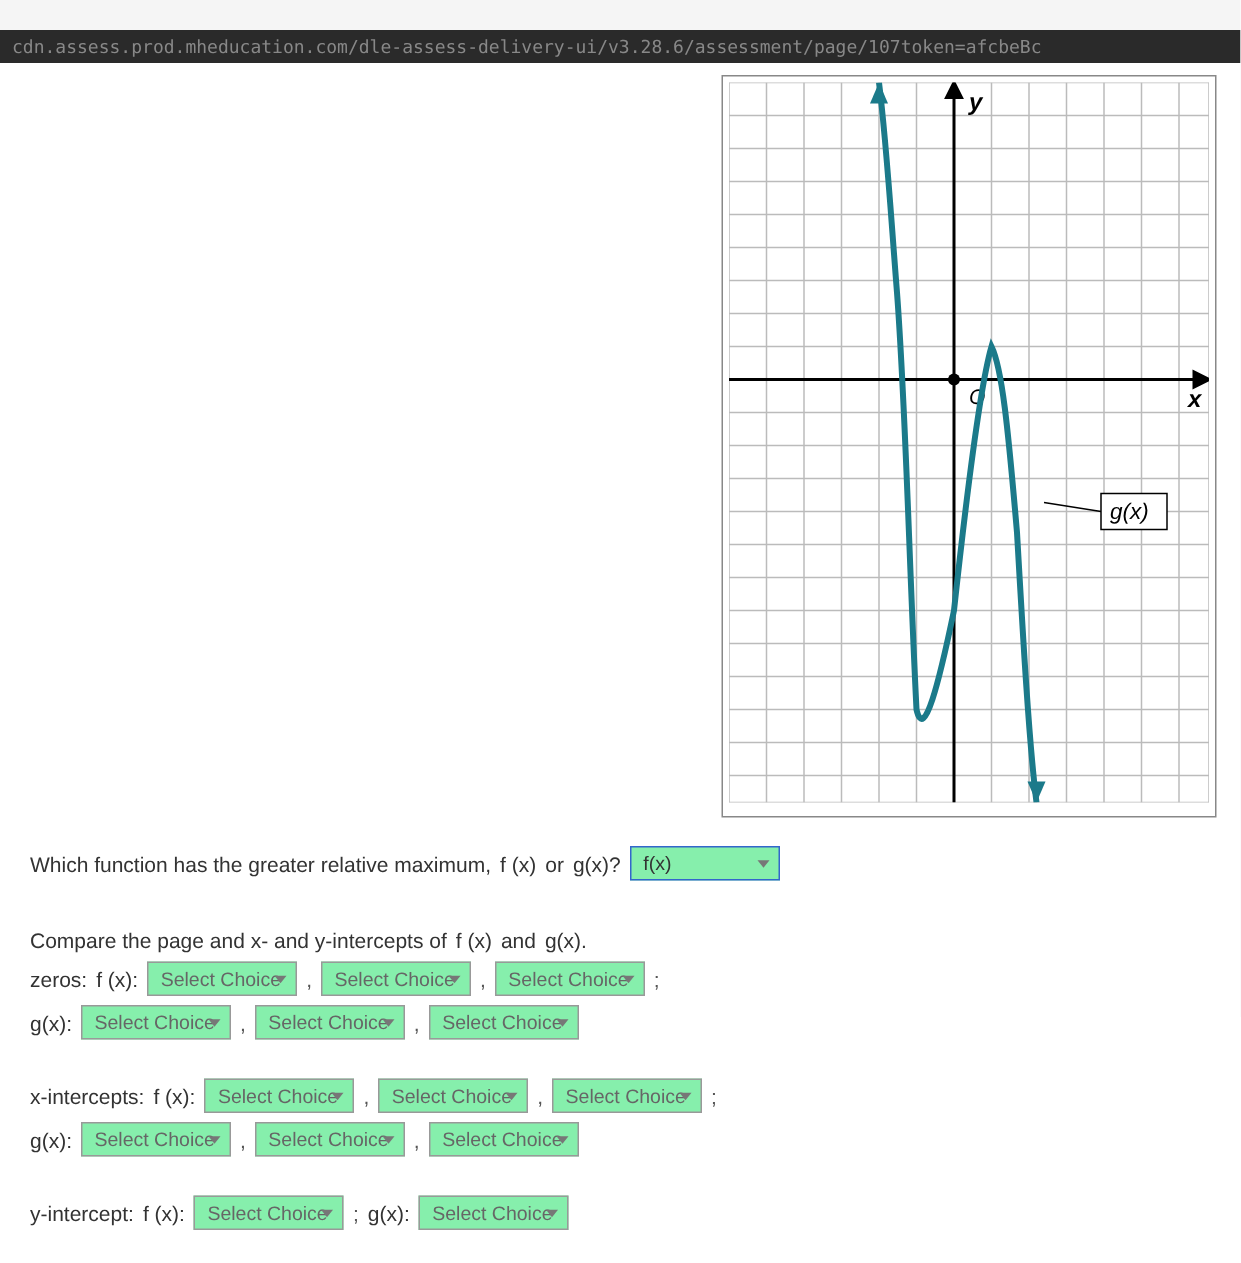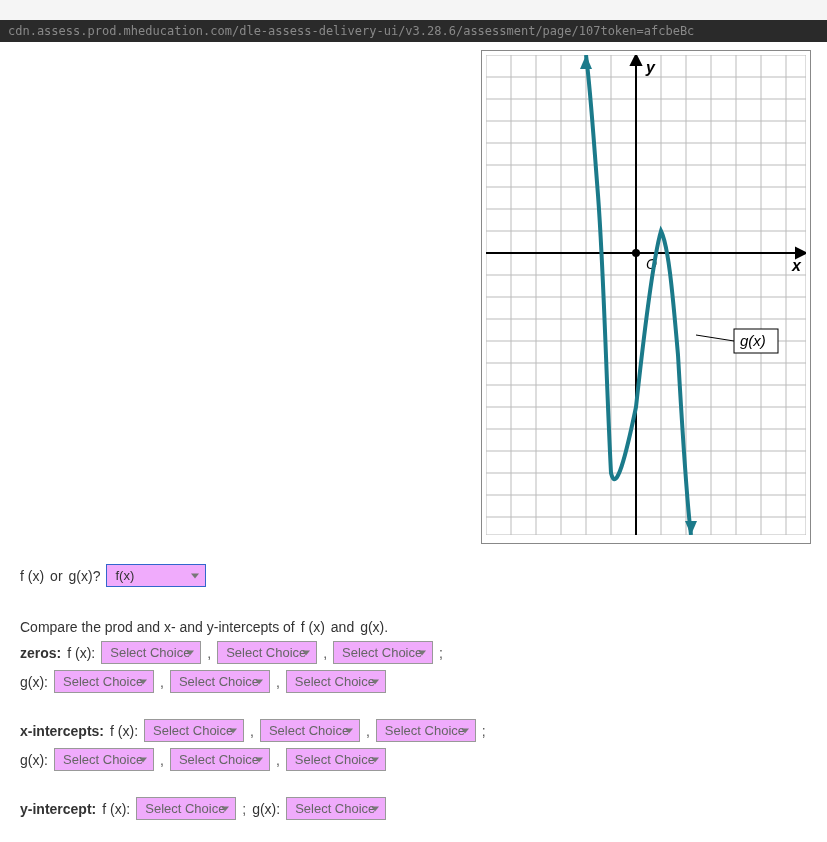--- a/index.html
+++ b/index.html
@@ -40,24 +40,24 @@
     color: #333;
   }
   .qline {
     margin: 12px 0;
     display: flex;
     flex-wrap: wrap;
     align-items: center;
     gap: 6px;
   }
   .qline.flat { margin: 6px 0; }
-  .label-strong { font-weight: 700; text-align: center; }
+  .label-strong { font-weight: 400; text-align: center; }
   .select {
     border: 1px solid #999;
-    background: #f0abfc;
+    background: #86efac;
     color: #666;
     font-size: 13px;
     padding: 3px 8px 3px 8px;
     position: relative;
     cursor: pointer;
     min-width: 100px;
   }
   .select::after {
     content: "";
     position: absolute;
@@ -147,32 +147,33 @@
 
       <line x1="210" y1="280" x2="248" y2="286" stroke="#000" stroke-width="1"></line>
       <rect x="248" y="274" width="44" height="24" fill="#fff" stroke="#000"></rect>
       <text x="254" y="291" font-size="15" font-style="italic">g(x)</text>
     </svg>
   </div>
 
   <div class="questions">
 
     <div class="qline">
+      <span>Which function has the greater relative maximum, </span>
       <span>f (x)</span>
       <span> or </span>
       <span>g(x)?</span>
       <div class="select primary">
         <span>f(x)</span>
       </div>
     </div>
 
     <div class="block-gap"></div>
 
     <div class="qline flat">
-      <span>Compare the prod and x- and y-intercepts of </span>
+      <span>Compare the page and x- and y-intercepts of </span>
       <span>f (x)</span>
       <span> and </span>
       <span>g(x).</span>
     </div>
 
     <div class="qline flat">
       <span class="label-strong">zeros:</span>
       <span>f (x):</span>
       <div class="select"><span>Select Choice</span></div>
       <span class="sep">,</span>

